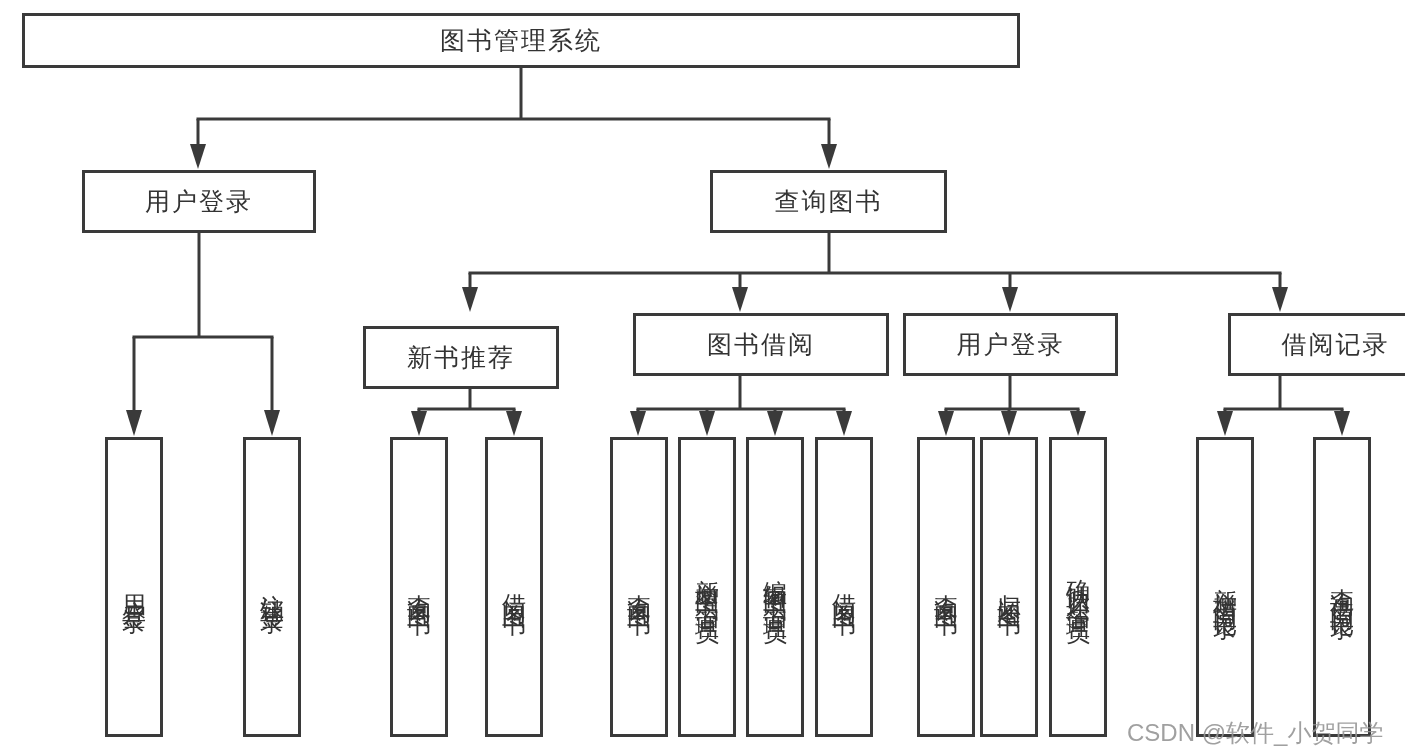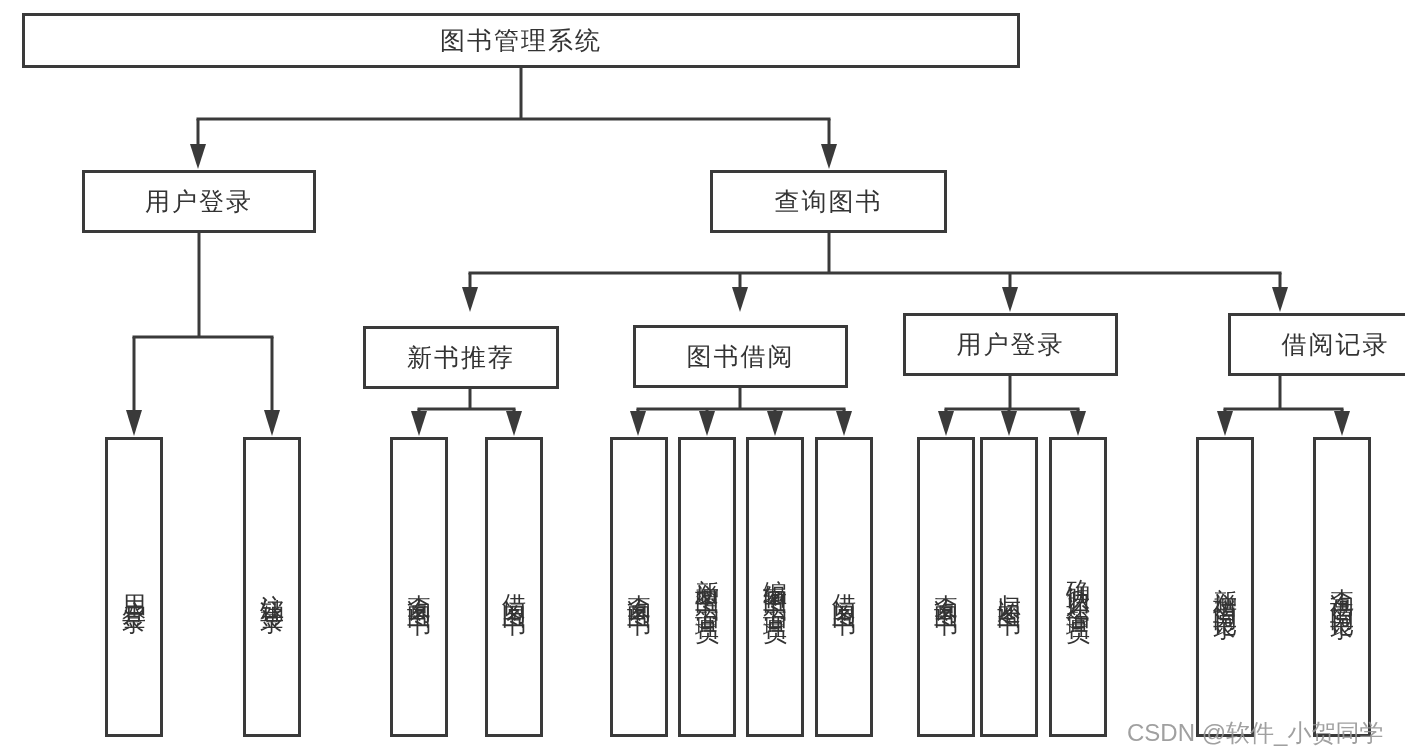--- a/index.html
+++ b/index.html
@@ -21,21 +21,21 @@
     font-size:24px;letter-spacing:6px;line-height:1;
     white-space:nowrap;
   }
   
   #root{left:22px;top:13px;width:998px;height:55px;}
   
   #n2a{left:82px;top:170px;width:234px;height:63px;}
   #n2b{left:710px;top:170px;width:237px;height:63px;}
   
   #n3a{left:363px;top:326px;width:196px;height:63px;}
-  #n3b{left:633px;top:325px;width:215px;height:63px;}
+  #n3b{left:633px;top:313px;width:256px;height:63px;}
   #n3c{left:903px;top:313px;width:215px;height:63px;}
   #n3d{left:1228px;top:313px;width:215px;height:63px;}
   
   #lf1{left:105px;}  #lf2{left:243px;}
   #lf3{left:390px;}  #lf4{left:485px;}
   #lf5{left:610px;}  #lf6{left:678px;}
   #lf7{left:746px;}  #lf8{left:815px;}
   #lf9{left:917px;}  #lf10{left:980px;} #lf11{left:1049px;}
   #lf12{left:1196px;}#lf13{left:1313px;}
   .watermark{

